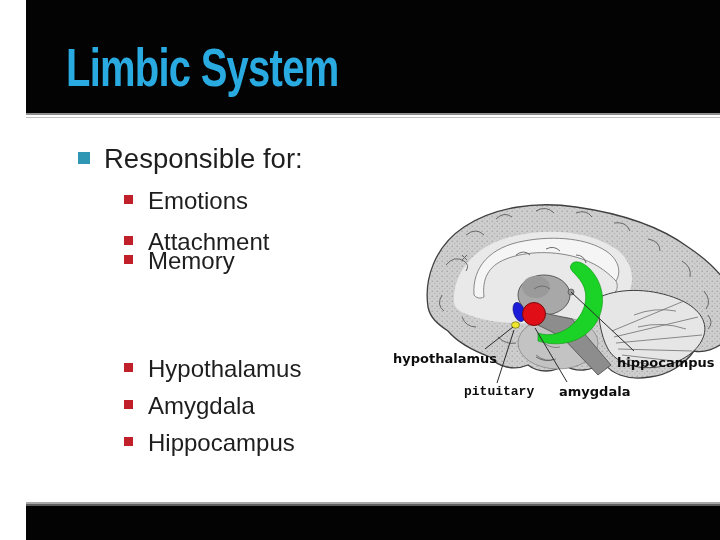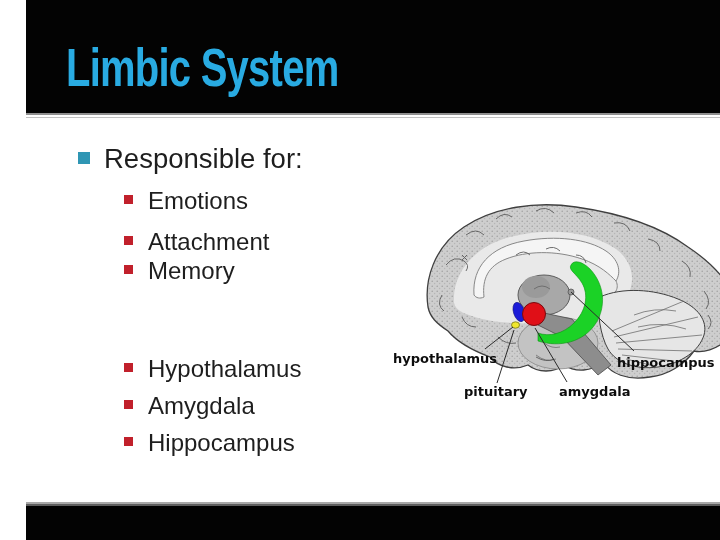--- a/index.html
+++ b/index.html
@@ -23,30 +23,30 @@
     position:absolute;left:0;top:501px;width:720px;height:5px;
     background:linear-gradient(to bottom,#ffffff 0 1px,#a8a8a8 1px 3px,#5f5f5f 3px 5px);
   }
   .band-bottom{position:absolute;left:0;top:506px;width:720px;height:34px;background:#030303;}
   
   .row{position:absolute;display:flex;align-items:flex-start;color:#1e1e1e;white-space:nowrap;}
   .row.l1{left:52px;gap:14px;font-size:27.5px;}
   .row.l2{left:98px;gap:15px;font-size:24px;}
   .sq1{width:12px;height:12px;background:#2f96b4;margin-top:9px;flex:none;}
   .sq2{width:9px;height:9px;background:#c1202b;margin-top:8px;flex:none;}
-  .r1{top:143px}.r2{top:187px}.r3{top:228px}.r4{top:257px}
+  .r1{top:143px}.r2{top:187px}.r3{top:228px}.r4{top:247px}
   .r5{top:313px}.r6{top:355px}.r7{top:392px}.r8{top:429px}
   
   .diagram{position:absolute;left:360px;top:195px;width:360px;height:215px;}
   .blabel{
     position:absolute;font-family:"DejaVu Sans",sans-serif;font-size:13px;
     font-weight:bold;color:#0d0d0d;white-space:nowrap;
   }
   .lb-hypothalamus{left:367px;top:351px;}
-  .lb-pituitary{left:438px;top:384px;}
+  .lb-pituitary{left:438px;top:384px;font-family:Liberation Mono, monospace;}
   .lb-amygdala{left:533px;top:384px;}
   .lb-hippocampus{left:591px;top:355px;}
 </style>
 </head>
 <body>
 
 <div class="slide">
 
   <div class="band-top">
     <div class="slide-title">Limbic System</div>

